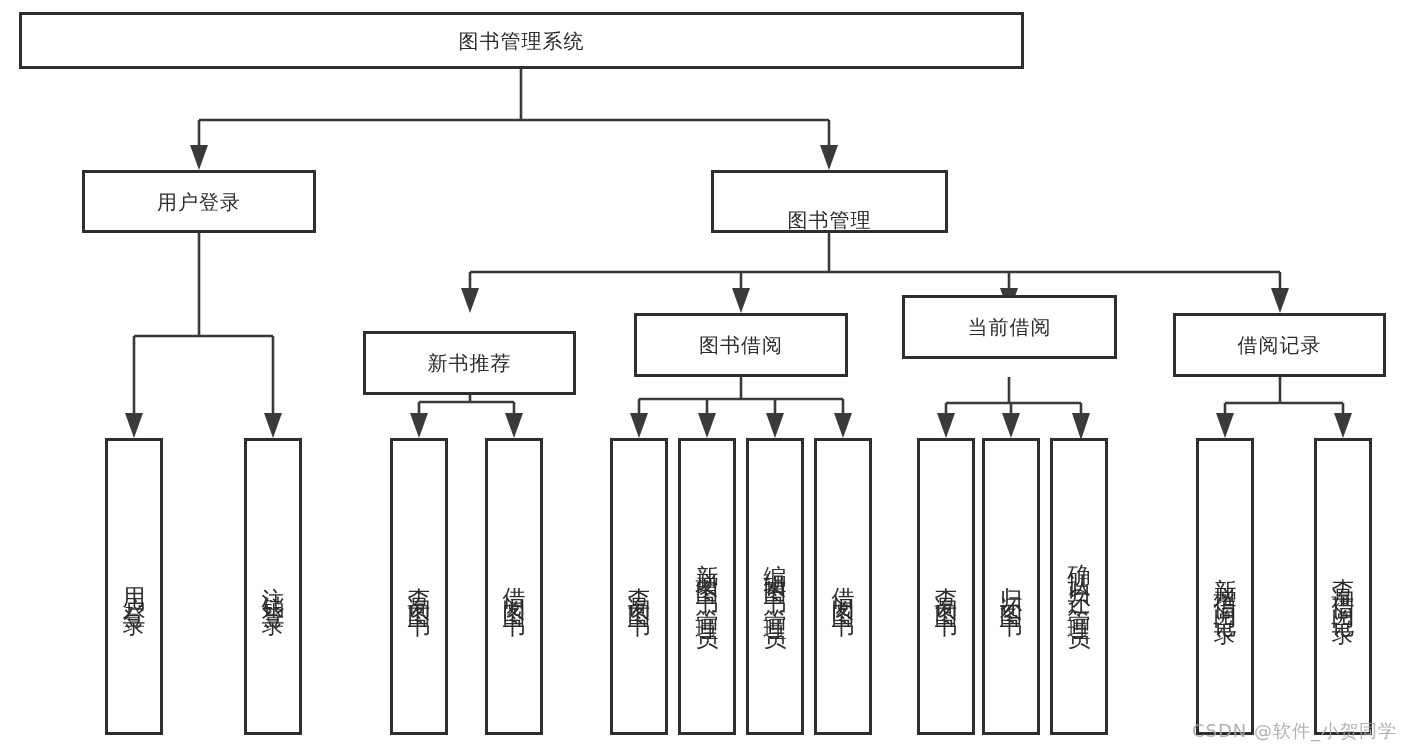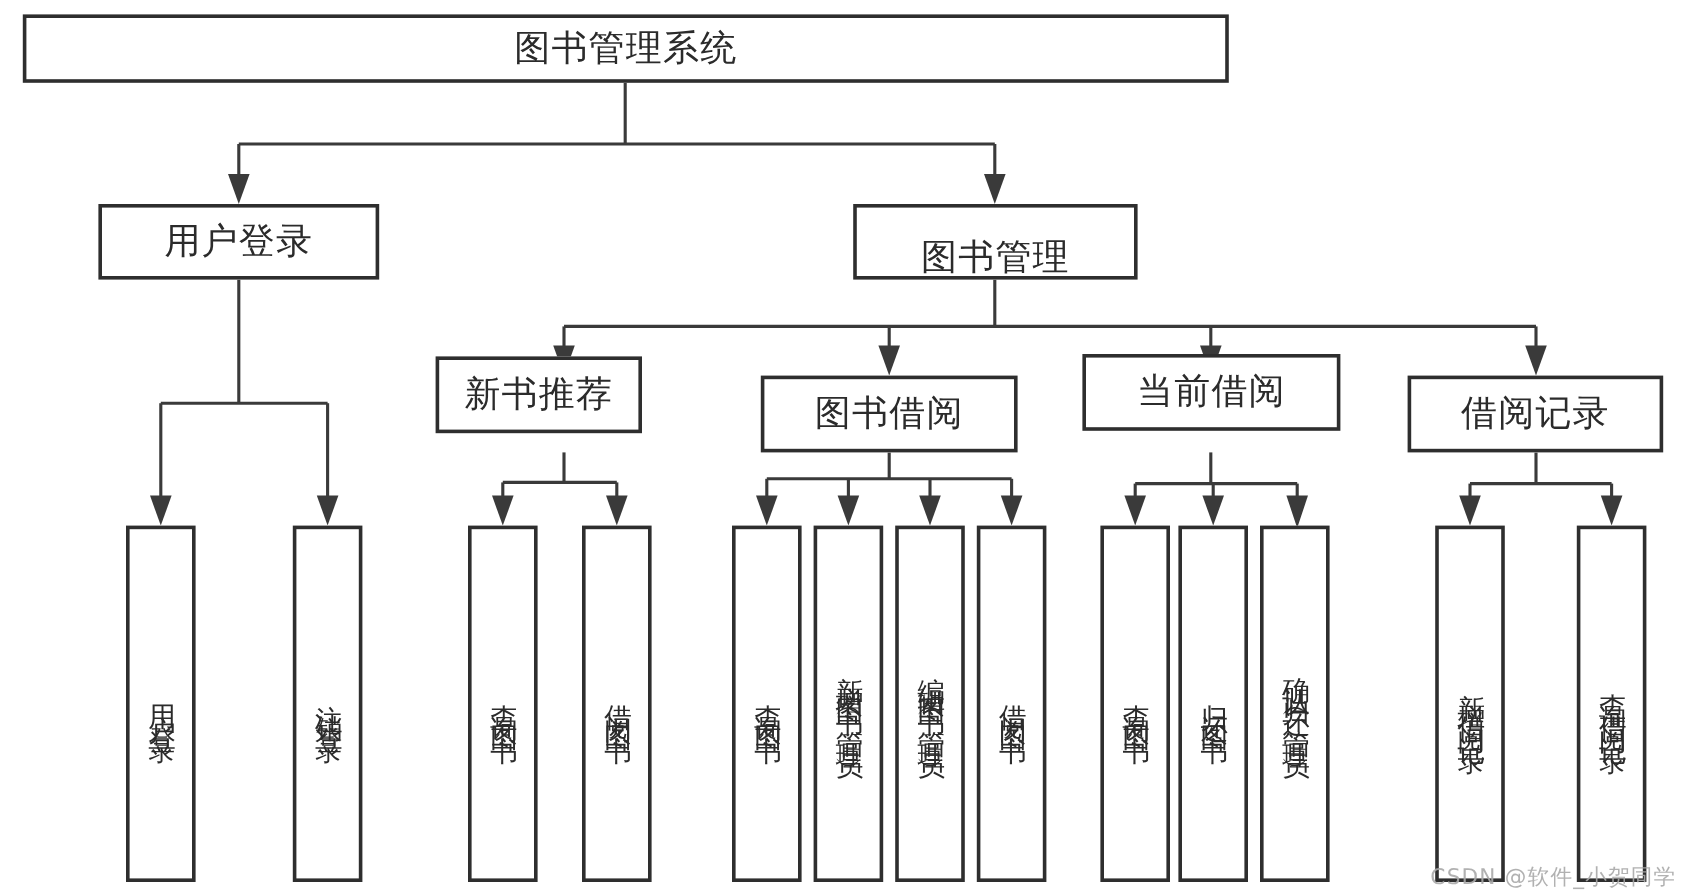--- a/index.html
+++ b/index.html
@@ -5,31 +5,31 @@
   html,body{margin:0;padding:0;background:#ffffff;}
   .canvas{
     position:relative;width:1405px;height:747px;background:#ffffff;overflow:hidden;
     font-family:"DejaVu Sans","Liberation Sans",sans-serif;color:#2b2b2b;
   }
   .wires{position:absolute;left:0;top:0;width:1405px;height:747px;}
   .node{
     position:absolute;background:#ffffff;border:3px solid #2e2e2e;
     display:flex;align-items:center;justify-content:center;box-sizing:border-box;
   }
-  .node .lbl{font-size:30px;line-height:1;white-space:pre;color:#2b2b2b;}
+  .node .lbl{font-size:20px;line-height:1;white-space:pre;color:#2b2b2b;}
   .node.h .lbl{letter-spacing:1px;}
   .node.v .lbl{
     writing-mode:vertical-rl;text-orientation:mixed;
     letter-spacing:9px;font-size:23px;
   }
   
   .root-box  {left:19px;  top:12px;  width:1005px;height:57px;}
   .b-login   {left:82px;  top:170px; width:234px; height:63px;}
   .b-mgmt    {left:711px; top:170px; width:237px; height:63px;align-items:flex-end;}
-  .b-rec     {left:363px; top:297px; width:172px; height:64px;}
+  .b-rec     {left:363px; top:331px; width:213px; height:64px;}
   .b-borrow  {left:634px; top:313px; width:214px; height:64px;}
   .b-current {left:902px; top:295px; width:215px; height:64px;}
   .b-records {left:1173px;top:313px; width:213px; height:64px;}
   
   .leaf{top:438px;width:58px;height:297px;}
   .l1 {left:105px;} .l2 {left:244px;}
   .l3 {left:390px;} .l4 {left:485px;}
   .l5 {left:610px;} .l6 {left:678px;} .l7 {left:746px;} .l8 {left:814px;}
   .l9 {left:917px;} .l10{left:982px;} .l11{left:1050px;}
   .l12{left:1196px;}.l13{left:1314px;}

